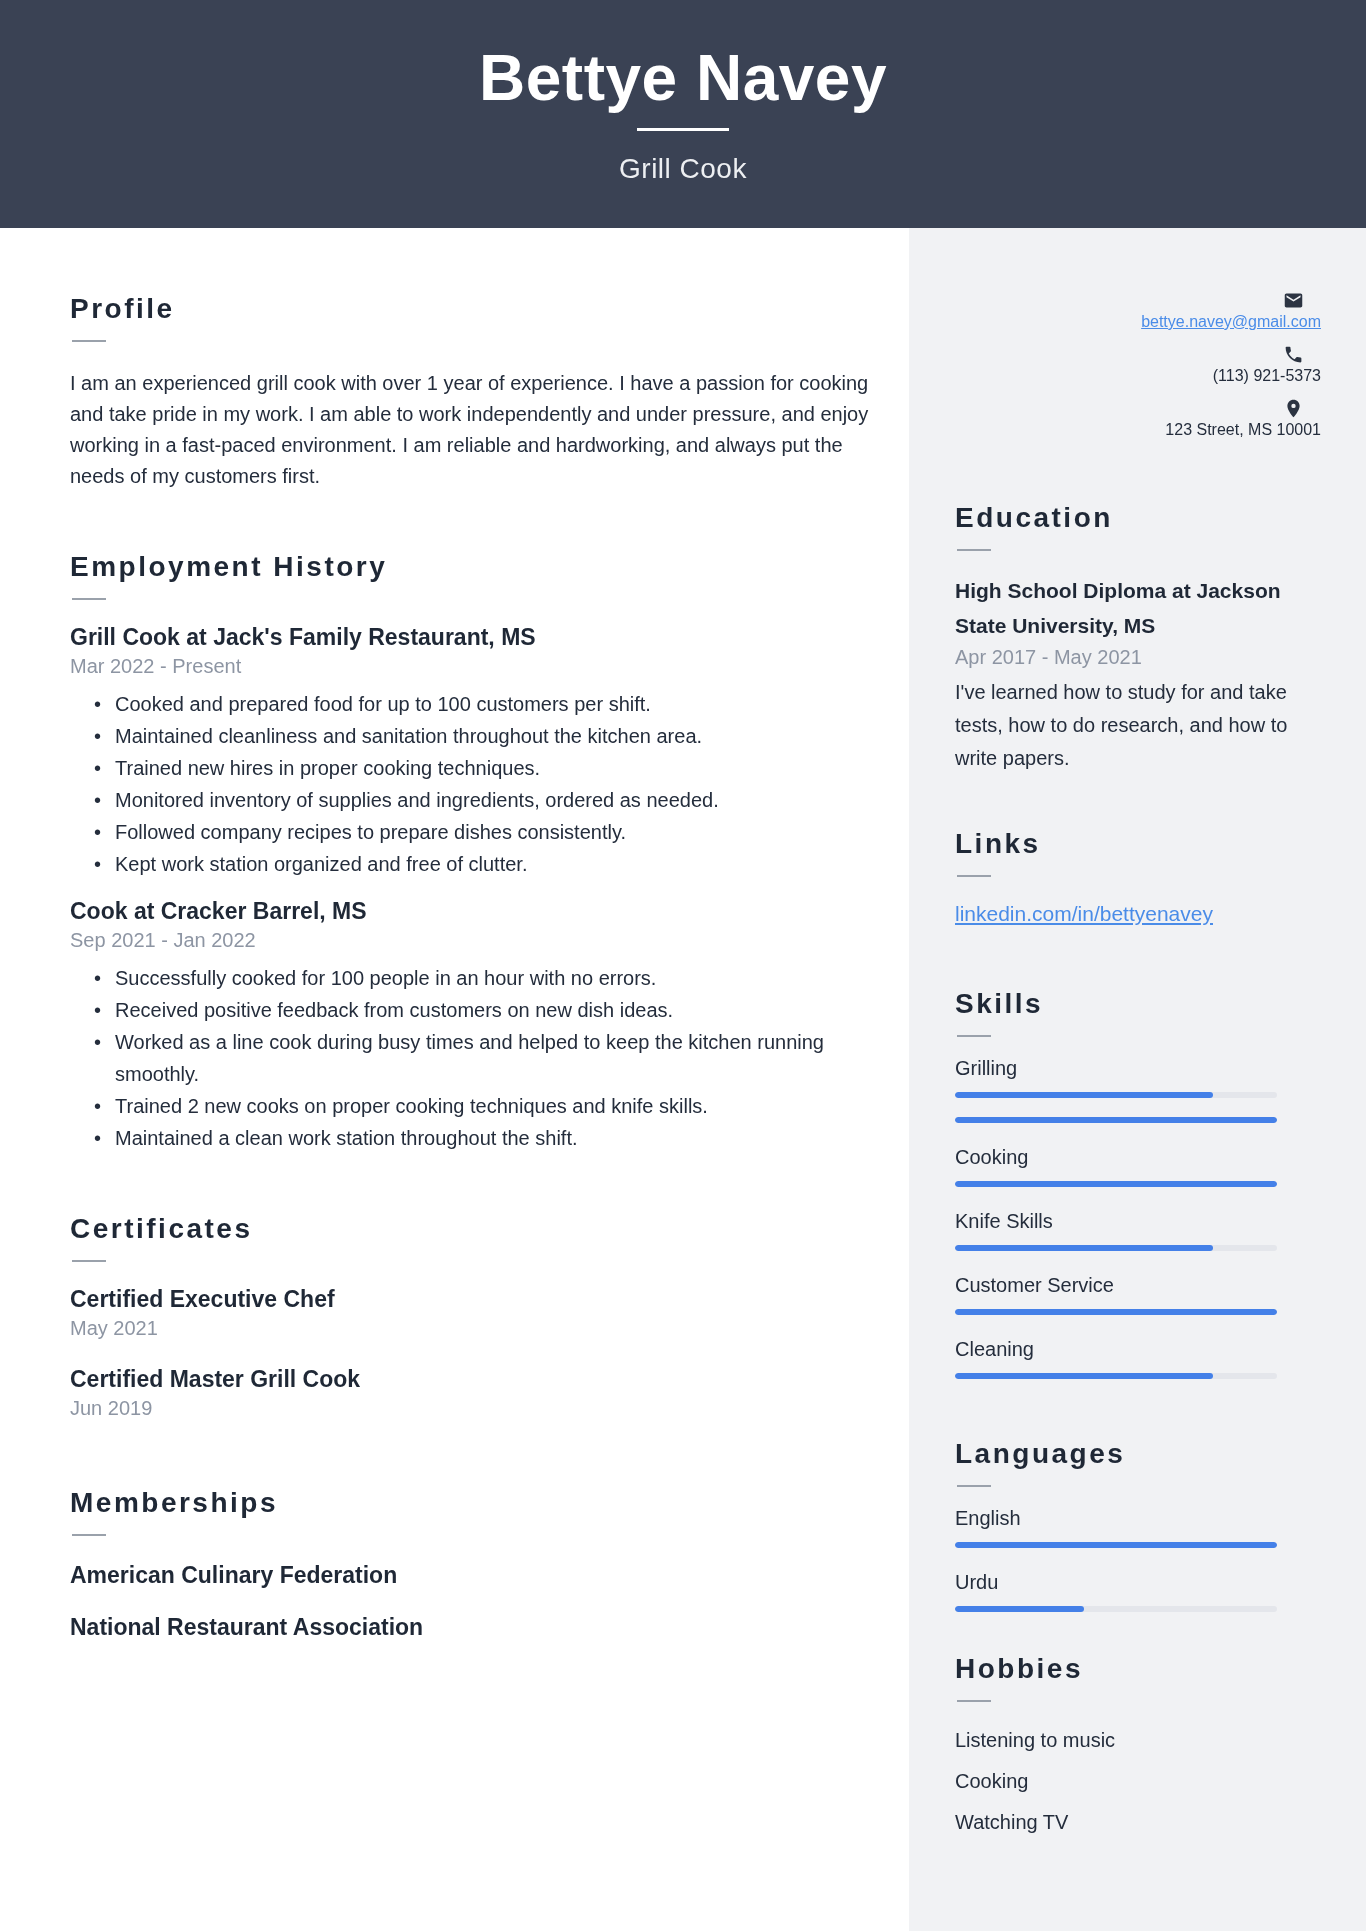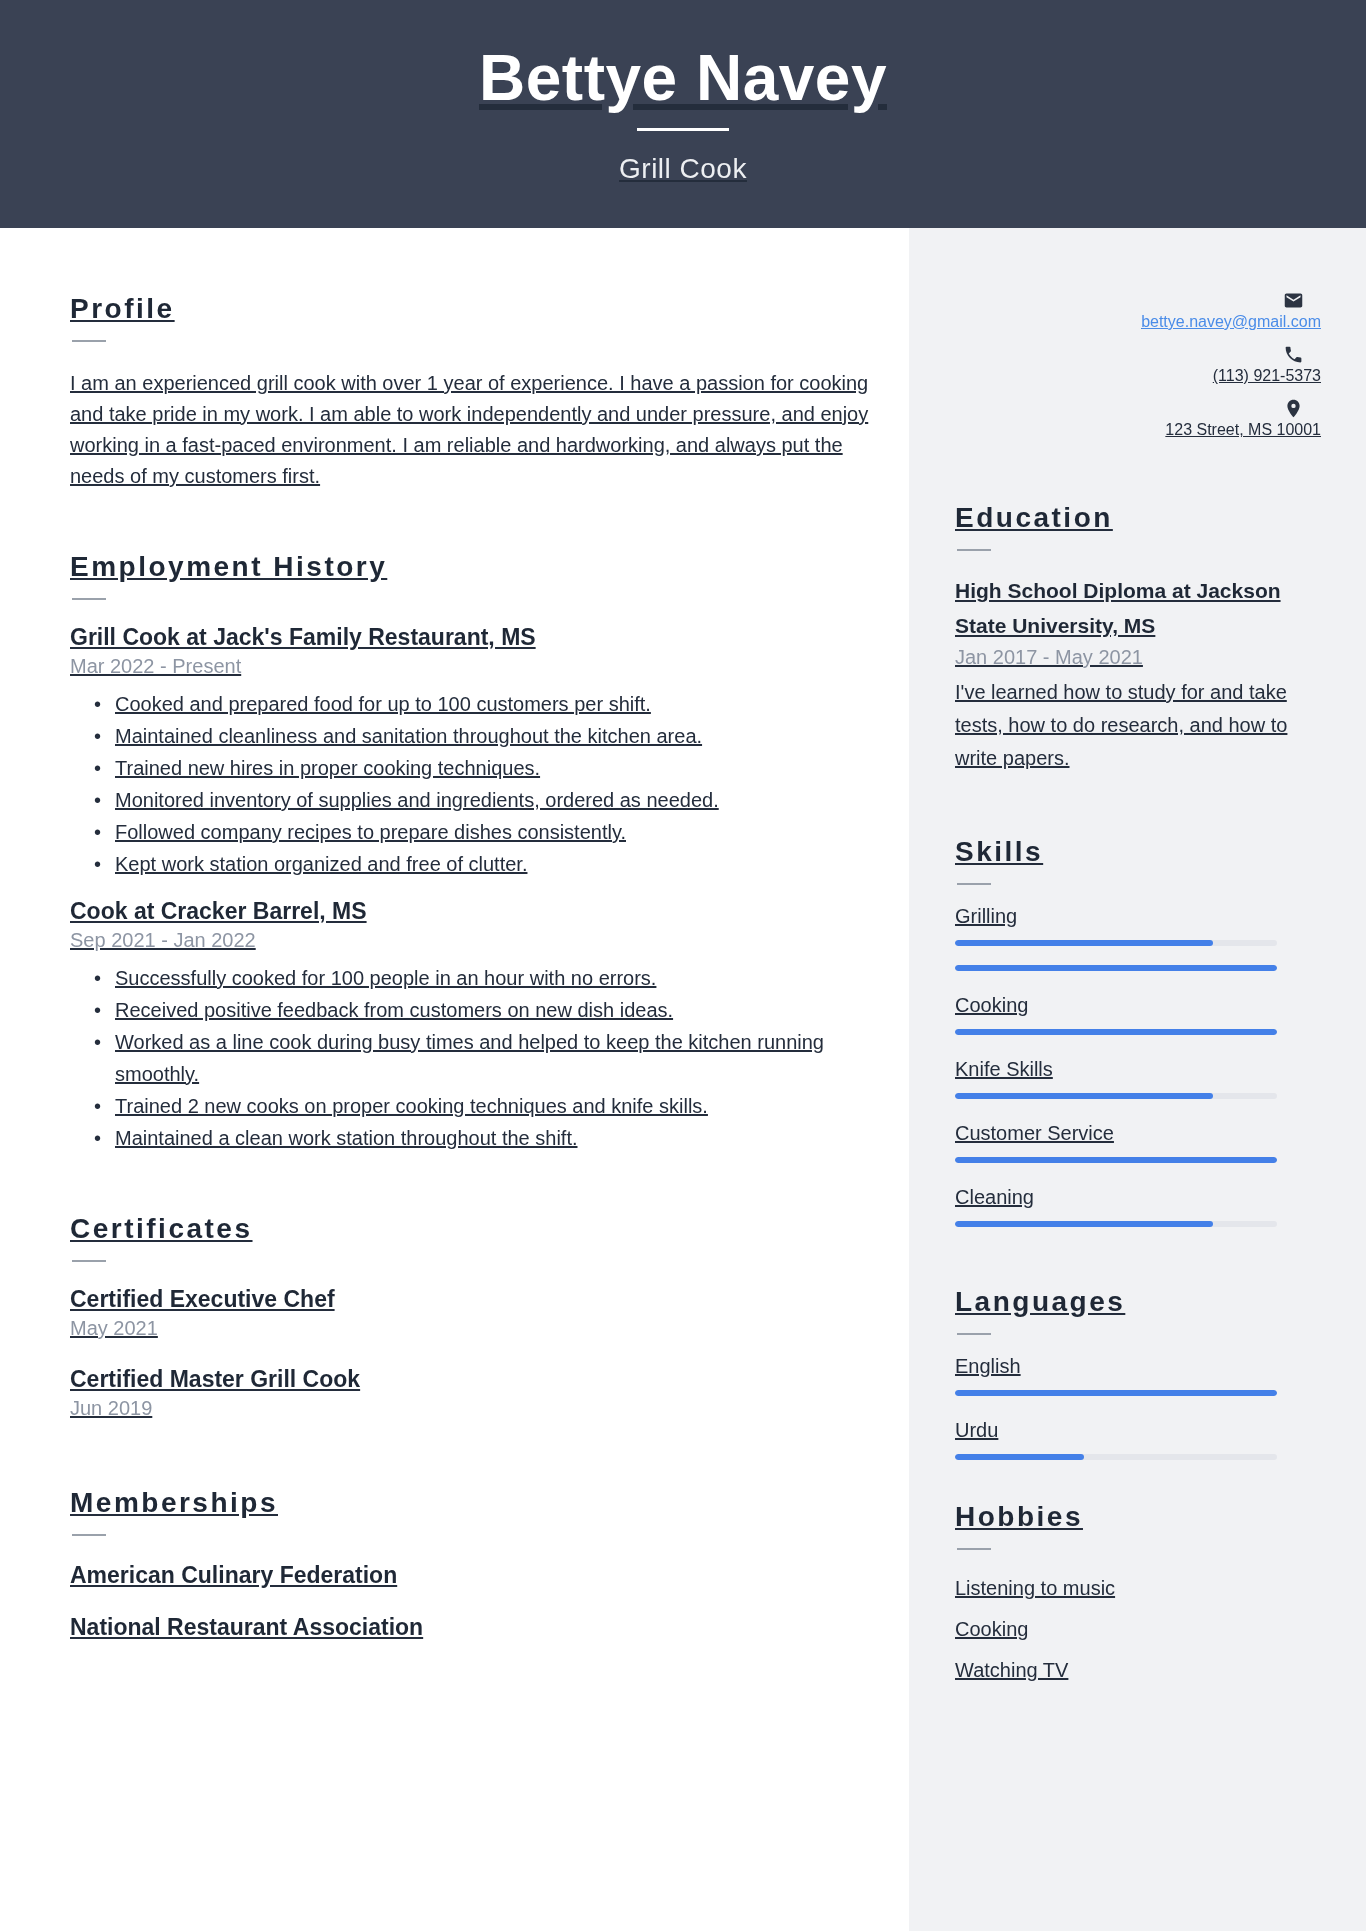--- a/index.html
+++ b/index.html
@@ -2,21 +2,20 @@
 <html style="--header_bg: #3a4254; --sidebar_bg: #f1f2f4; --accent_blue: #4480e8; --bar_track: #e4e6eb; --link_blue: #4a8ce8; --text_dark: #242d3c; --heading_dark: #1f2836; --muted_gray: #8d95a3; --divider_gray: #9aa1ab; --icon_dark: #2c3442;"><head>
 <meta charset="utf-8">
 <style>
   html,body{margin:0;padding:0;background:#fff;}
   .page{
     position:relative;
     width:1366px;height:1931px;
     font-family:"Liberation Sans","DejaVu Sans",sans-serif;
     color:var(--text_dark,#242d3c);
     overflow:hidden;
-    text-decoration:underline;
   }
   
   .hdr{
     height:228px;background:var(--header_bg,#3a4254);
     display:flex;flex-direction:column;align-items:center;justify-content:center;
   }
   .hdr-name{
     color:#ffffff;font-size:64px;font-weight:700;line-height:70px;letter-spacing:.5px;
   }
   .hdr-rule{width:92px;height:3px;background:#ffffff;margin-top:15px;}
@@ -178,24 +177,31 @@
               </svg>
           </span>
           <span>123 Street, MS 10001</span>
         </div>
       </div>
 
       <div class="side-section" style="margin-top:58px;">
         <div class="sec-h">Education</div>
         <div class="sec-rule"></div>
         <div class="edu-degree">High School Diploma at Jackson State University, MS</div>
-        <div class="dates">Jan 2017 - May 2021</div>
+        <div class="dates">Apr 2017 - May 2021</div>
         <div class="edu-desc">I've learned how to study for and take tests, how to do research, and how to write papers.</div>
       </div>
 
+      <div class="side-section links-sec">
+        <div class="sec-h">Links</div>
+        <div class="sec-rule"></div>
+        <div class="links-item">
+          <a class="lnk">linkedin.com/in/bettyenavey</a>
+        </div>
+      </div>
 
       <div class="side-section" style="margin-top:58px;">
         <div class="sec-h">Skills</div>
         <div class="sec-rule"></div>
         <div class="meter">
           <div class="meter-item">
             <div class="meter-label">Grilling</div>
             <div class="bar">
                 <div class="bar-fill" style="width: 80%;"></div>
               </div>

